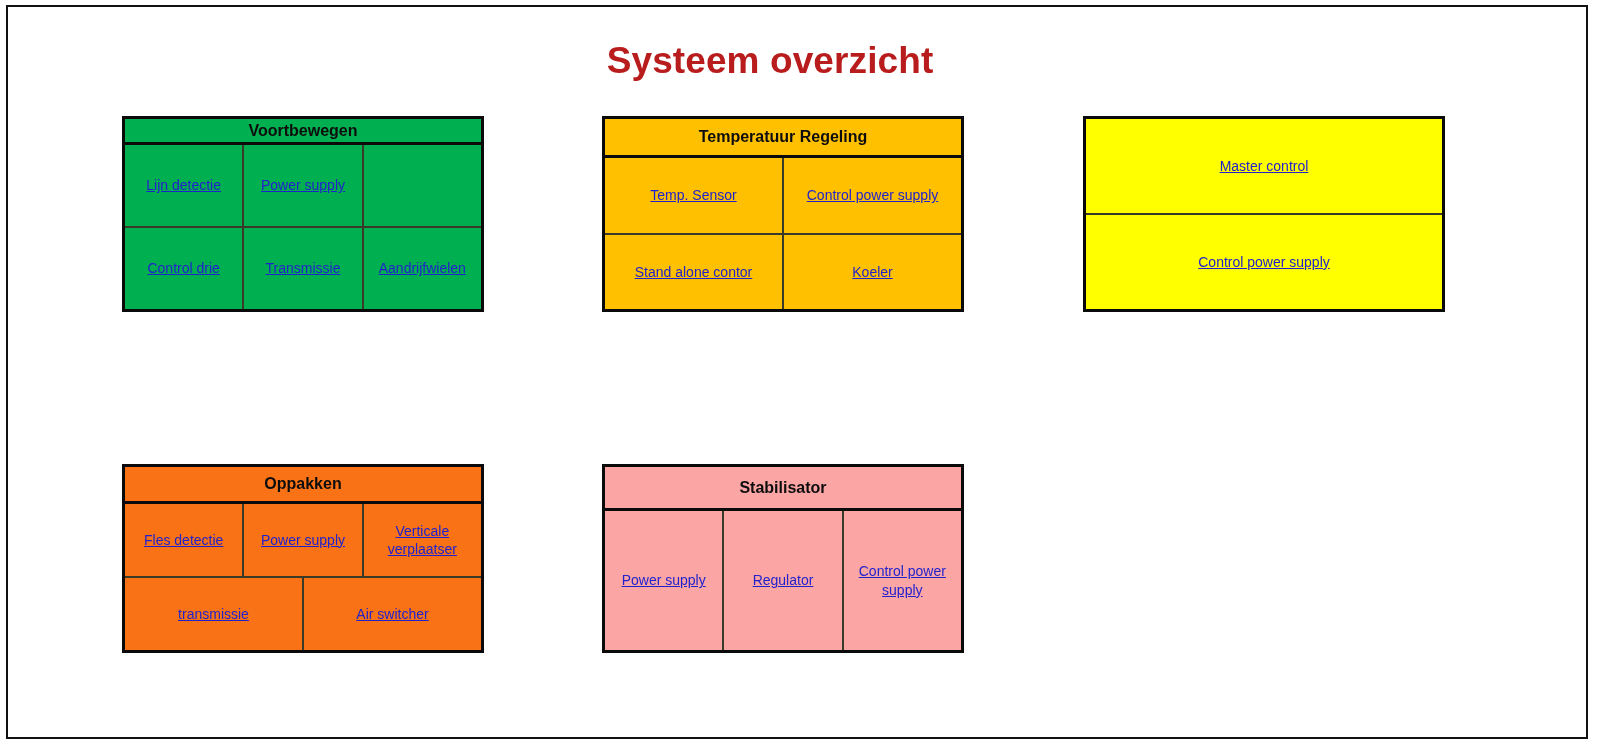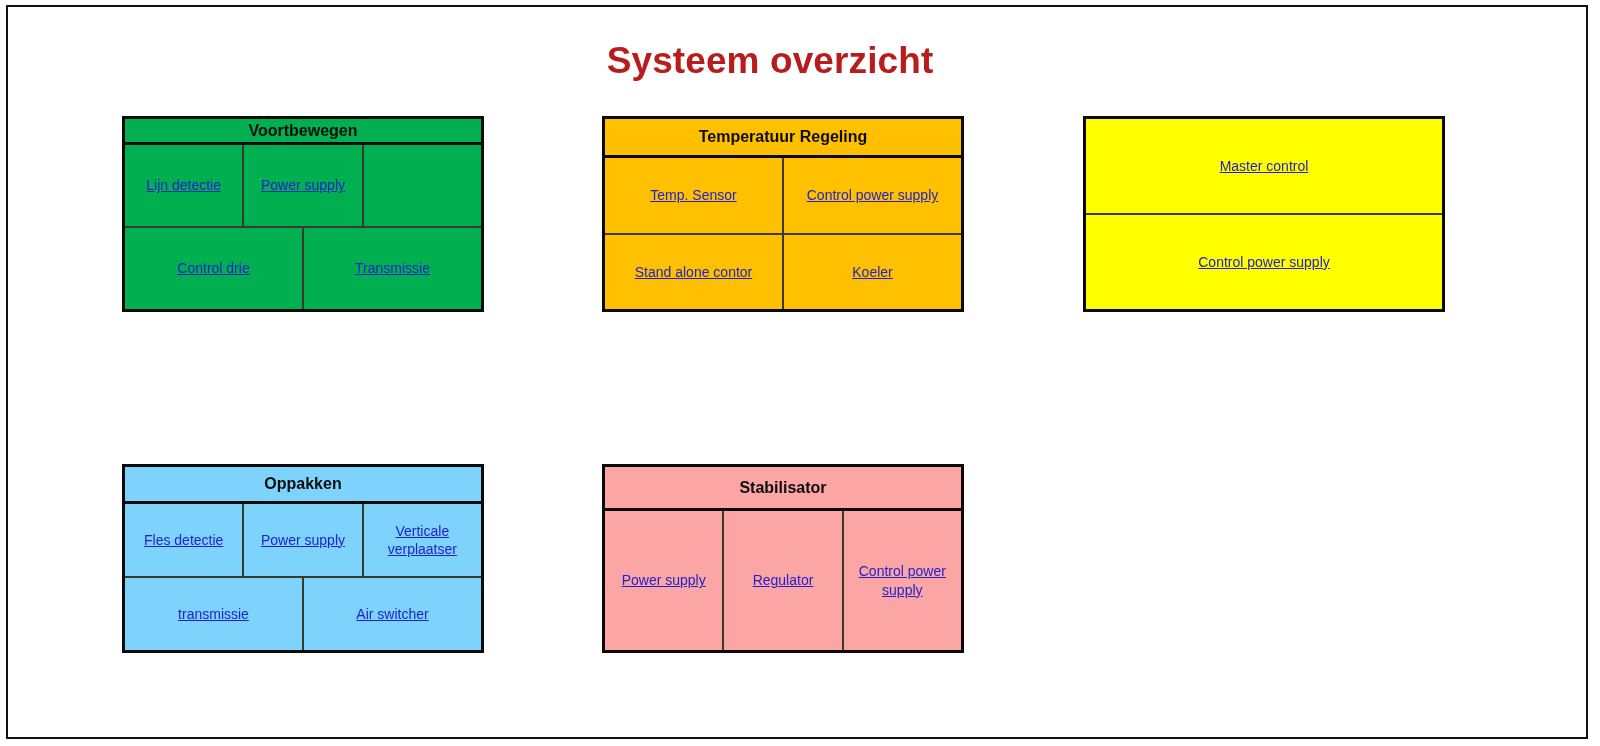--- a/index.html
+++ b/index.html
@@ -108,21 +108,21 @@
   #block-temperatuur .block-header { height: 39px; }
 
   #block-thinker {
     left: 1083px; top: 116px; width: 362px; height: 196px;
     background: #FFFF00;
   }
   #block-thinker .block-header { height: 39px; }
 
   #block-oppakken {
     left: 122px; top: 464px; width: 362px; height: 189px;
-    background: #7dd3fc;
+    background: #f97316;
   }
   #block-oppakken .block-header { height: 37px; }
 
   #block-stabilisator {
     left: 602px; top: 464px; width: 362px; height: 189px;
     background: #fca5a5;
   }
   #block-stabilisator .block-header { height: 44px; }
 </style>
 </head>
@@ -146,20 +146,23 @@
           </div>
         <div class="cell empty"></div>
       </div>
       <div class="row">
         <div class="cell">
             <span class="link">Control drie</span>
           </div>
         <div class="cell">
             <span class="link">Transmissie</span>
           </div>
+        <div class="cell">
+            <span class="link">Aandrijfwielen</span>
+          </div>
       </div>
     </div>
   </div>
 
   <div class="block" id="block-temperatuur">
     <div class="block-header">Temperatuur Regeling</div>
     <div class="block-body">
       <div class="row">
         <div class="cell">
             <span class="link">Temp. Sensor</span>

